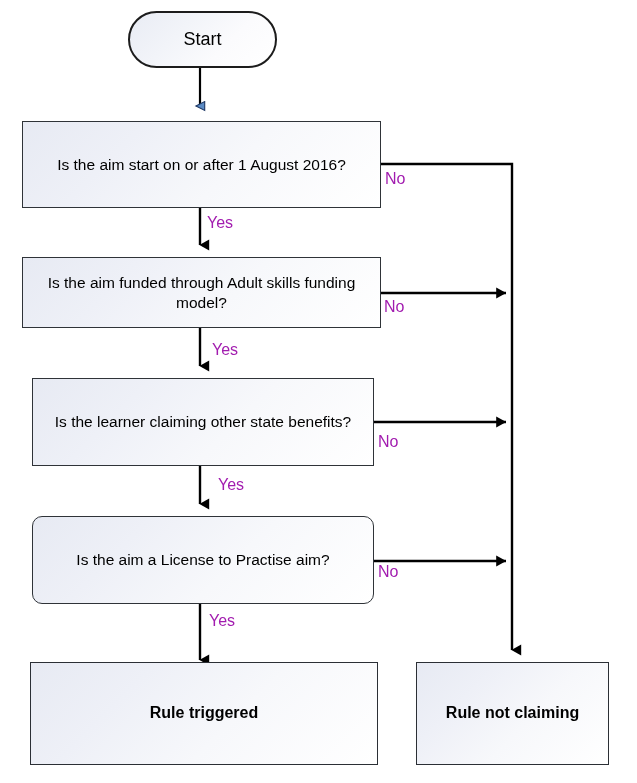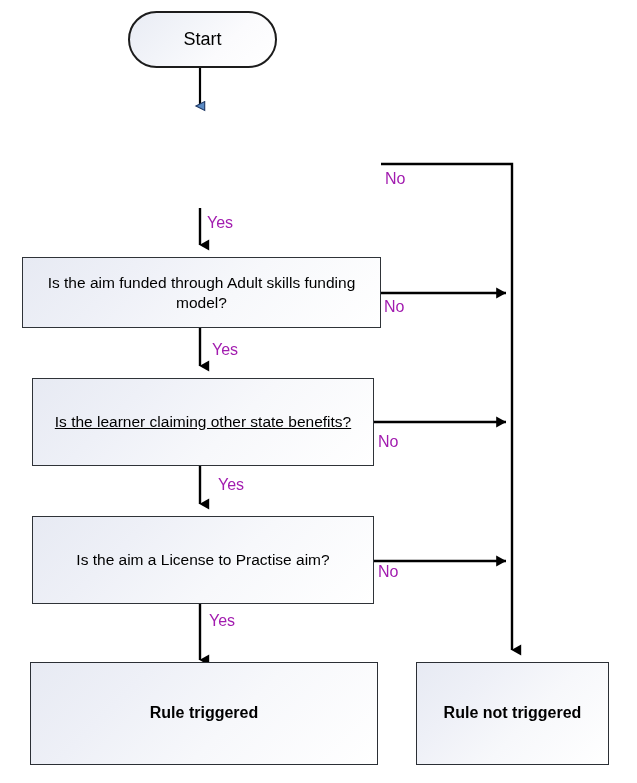--- a/index.html
+++ b/index.html
@@ -118,39 +118,42 @@
 
     <g>
       <line x1="374" y1="561" x2="506" y2="561" stroke="#000000" stroke-width="2.4" marker-end="url(#arrowRight)"></line>
     </g>
   </svg>
 
   <div class="node start" style="left:128px; top:11px; width:149px; height:57px; font-size:18px;">
     <span class="node-label">Start</span>
   </div>
 
+  <div class="node decision" style="left:22px; top:121px; width:359px; height:87px; font-size:15.5px;">
+    <span class="node-label">Is the aim start on or after 1 August 2016?</span>
+  </div>
 
   <div class="node decision" style="left:22px; top:257px; width:359px; height:71px; font-size:15.5px;">
     <span class="node-label">Is the aim funded through Adult skills funding model?</span>
   </div>
 
-  <div class="node decision" style="left:32px; top:378px; width:342px; height:88px; font-size:15.5px;text-decoration:underline;">
+  <div class="node decision" style="left:32px; top:378px; width:342px; height:88px; font-size:15.5px;">
     <span class="node-label">Is the learner claiming other state benefits?</span>
   </div>
 
-  <div class="node decision" style="left:32px; top:516px; width:342px; height:88px; font-size:15.5px;">
+  <div class="node decision" style="left:32px; top:516px; width:342px; height:88px; font-size:15.5px;border-radius:10px;">
     <span class="node-label">Is the aim a License to Practise aim?</span>
   </div>
 
   <div class="node terminal" style="left:30px; top:662px; width:348px; height:103px; font-size:16px;">
     <span class="node-label">Rule triggered</span>
   </div>
 
   <div class="node terminal" style="left:416px; top:662px; width:193px; height:103px; font-size:16px;">
-    <span class="node-label">Rule not triggered</span>
+    <span class="node-label">Rule not claiming</span>
   </div>
 
   <div class="edge-label" style="left:207px; top:215px; font-size:16px;">Yes</div>
 
   <div class="edge-label" style="left:212px; top:342px; font-size:16px;">Yes</div>
 
   <div class="edge-label" style="left:218px; top:477px; font-size:16px;">Yes</div>
 
   <div class="edge-label" style="left:209px; top:613px; font-size:16px;">Yes</div>
 

